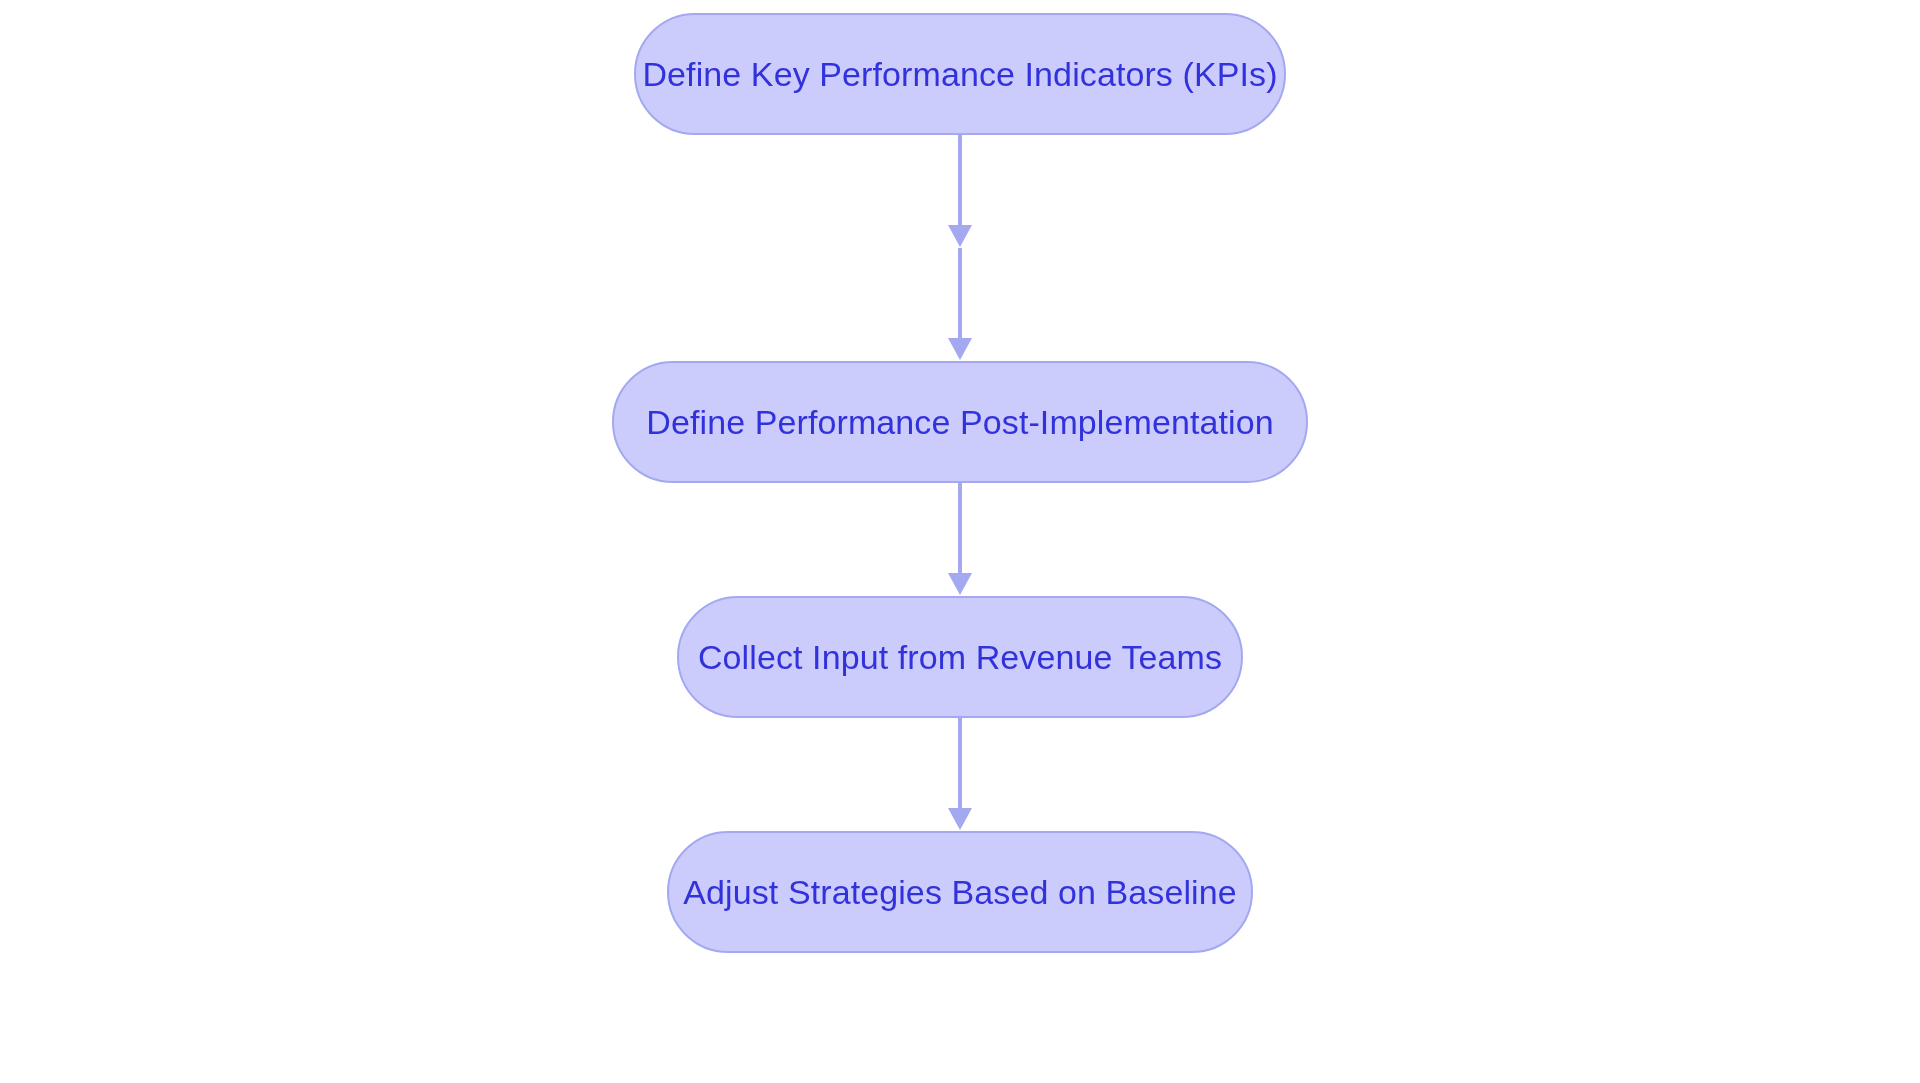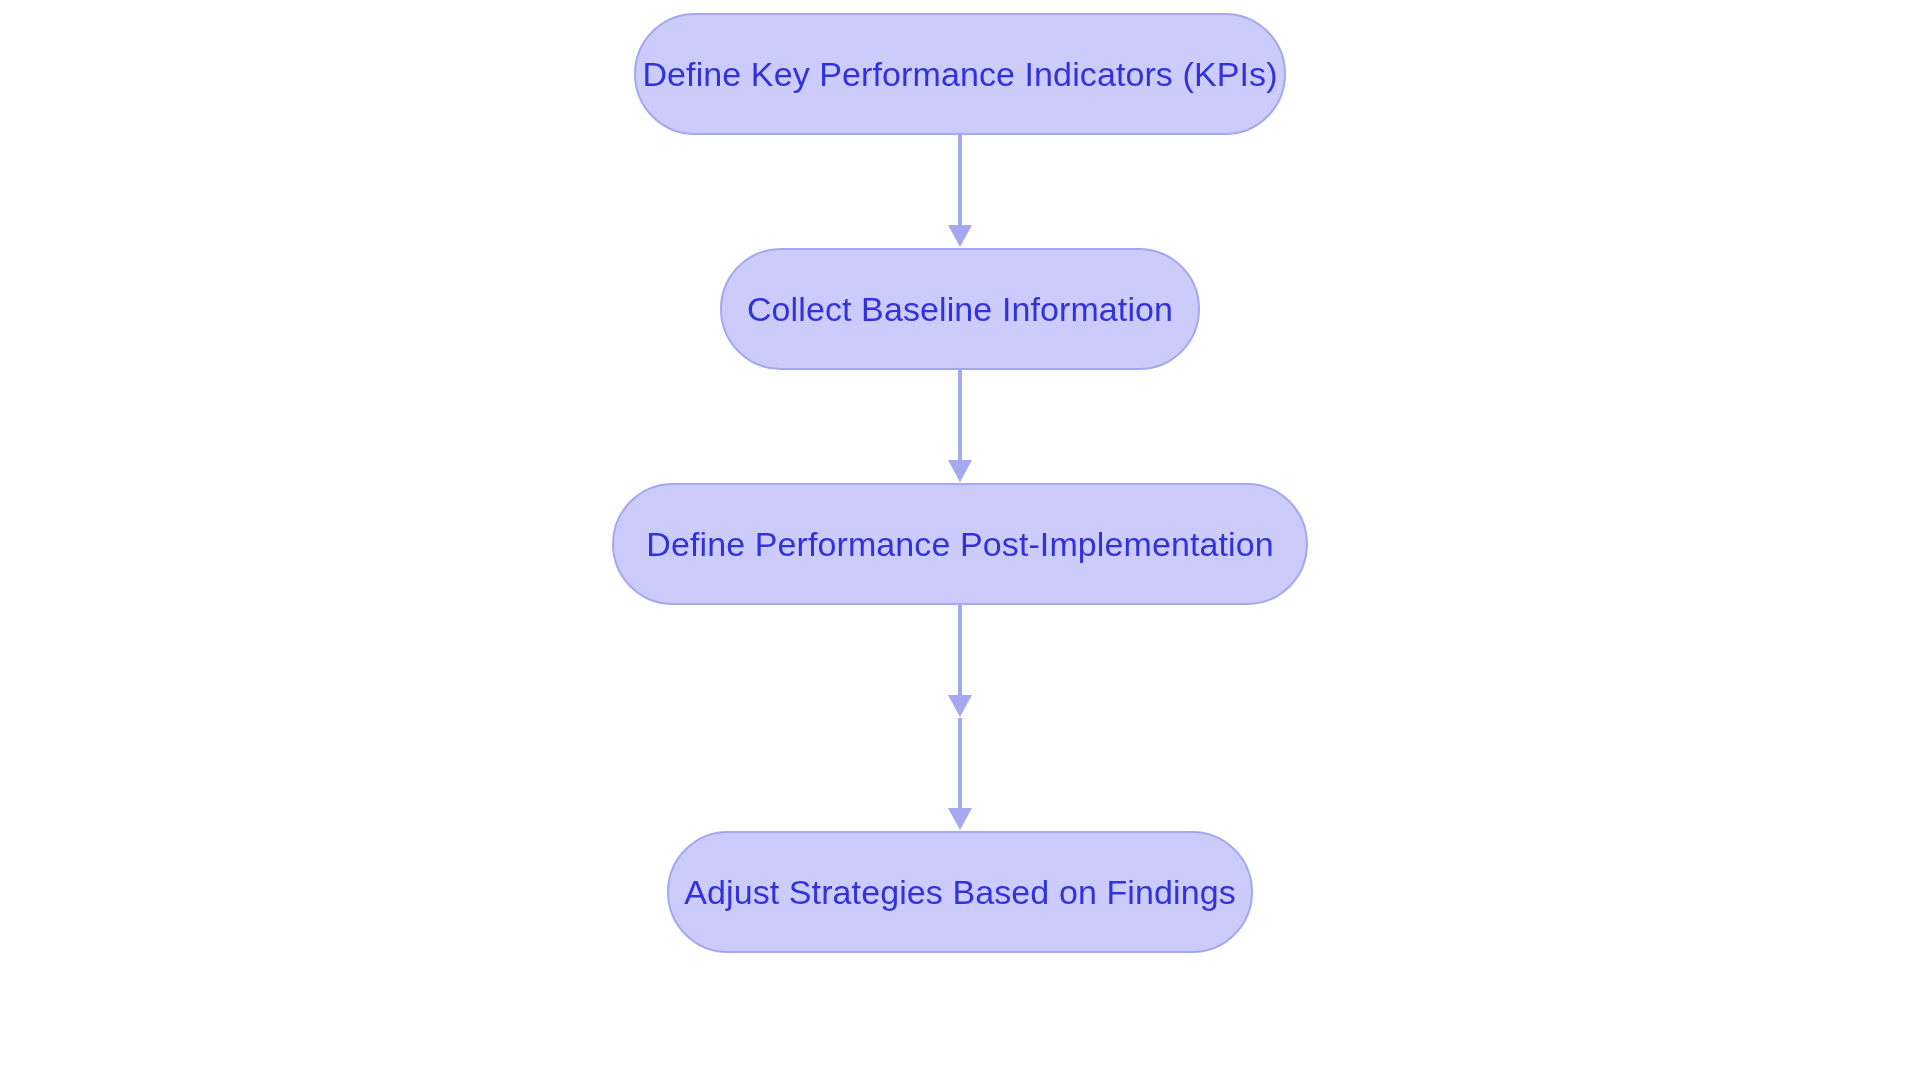--- a/index.html
+++ b/index.html
@@ -89,48 +89,48 @@
       <span class="node-label">Define Key Performance Indicators (KPIs)</span>
     </div>
 
     <div class="connector">
       <svg viewBox="0 0 40 113" xmlns="http://www.w3.org/2000/svg" aria-hidden="true">
         <line x1="20" y1="0" x2="20" y2="92" stroke="#a3a8f0" stroke-width="4"></line>
         <polygon points="8,90 32,90 20,112" fill="#a3a8f0"></polygon>
       </svg>
     </div>
 
-    <div class="node node-w1">
-      <span class="node-label">Collect Baseline Information</span>
-    </div>
 
     <div class="connector">
       <svg viewBox="0 0 40 113" xmlns="http://www.w3.org/2000/svg" aria-hidden="true">
         <line x1="20" y1="0" x2="20" y2="92" stroke="#a3a8f0" stroke-width="4"></line>
         <polygon points="8,90 32,90 20,112" fill="#a3a8f0"></polygon>
       </svg>
     </div>
 
     <div class="node node-w2">
       <span class="node-label">Define Performance Post-Implementation</span>
     </div>
 
     <div class="connector">
       <svg viewBox="0 0 40 113" xmlns="http://www.w3.org/2000/svg" aria-hidden="true">
         <line x1="20" y1="0" x2="20" y2="92" stroke="#a3a8f0" stroke-width="4"></line>
         <polygon points="8,90 32,90 20,112" fill="#a3a8f0"></polygon>
       </svg>
     </div>
 
+    <div class="node node-w3">
+      <span class="node-label">Collect Input from Revenue Teams</span>
+    </div>
 
     <div class="connector">
       <svg viewBox="0 0 40 113" xmlns="http://www.w3.org/2000/svg" aria-hidden="true">
         <line x1="20" y1="0" x2="20" y2="92" stroke="#a3a8f0" stroke-width="4"></line>
         <polygon points="8,90 32,90 20,112" fill="#a3a8f0"></polygon>
       </svg>
     </div>
 
     <div class="node node-w4">
-      <span class="node-label">Adjust Strategies Based on Findings</span>
+      <span class="node-label">Adjust Strategies Based on Baseline</span>
     </div>
 
   </div>
 </div>
 
 </body></html>

